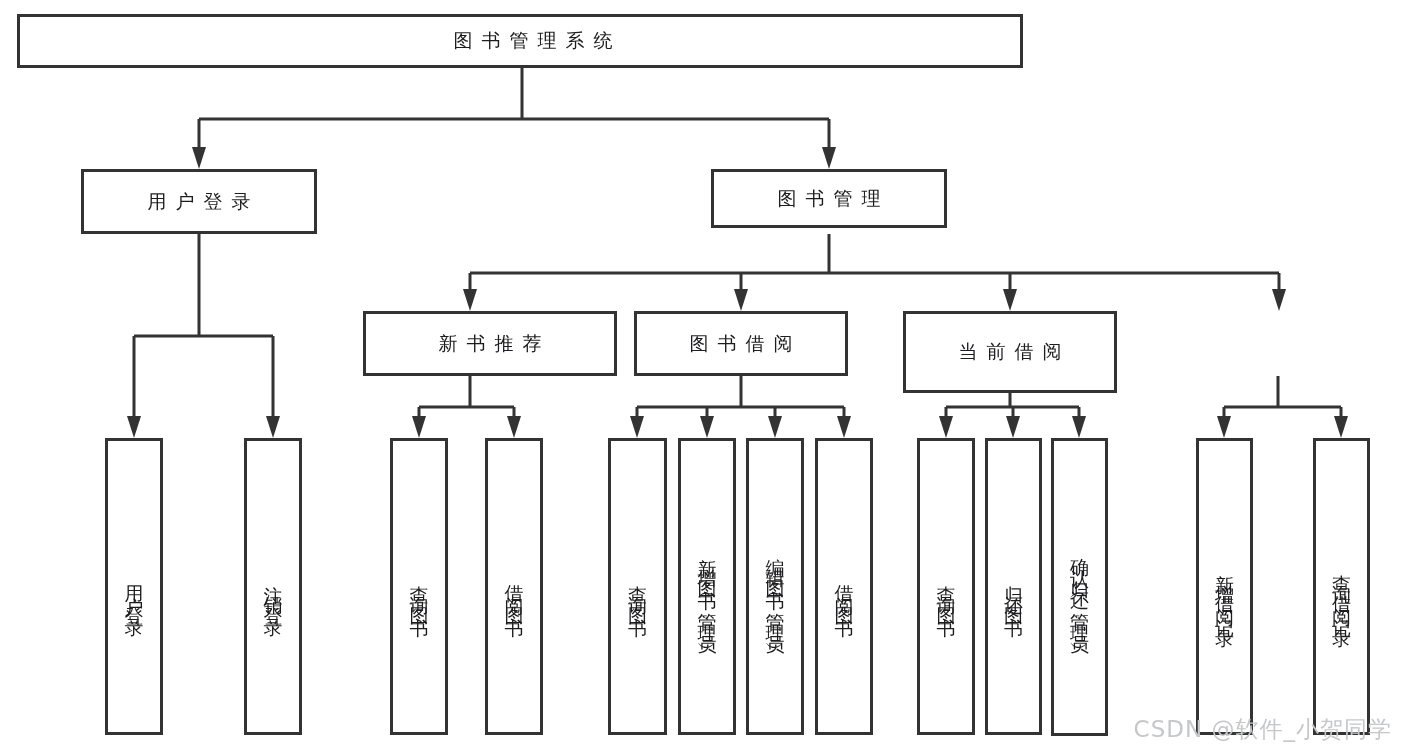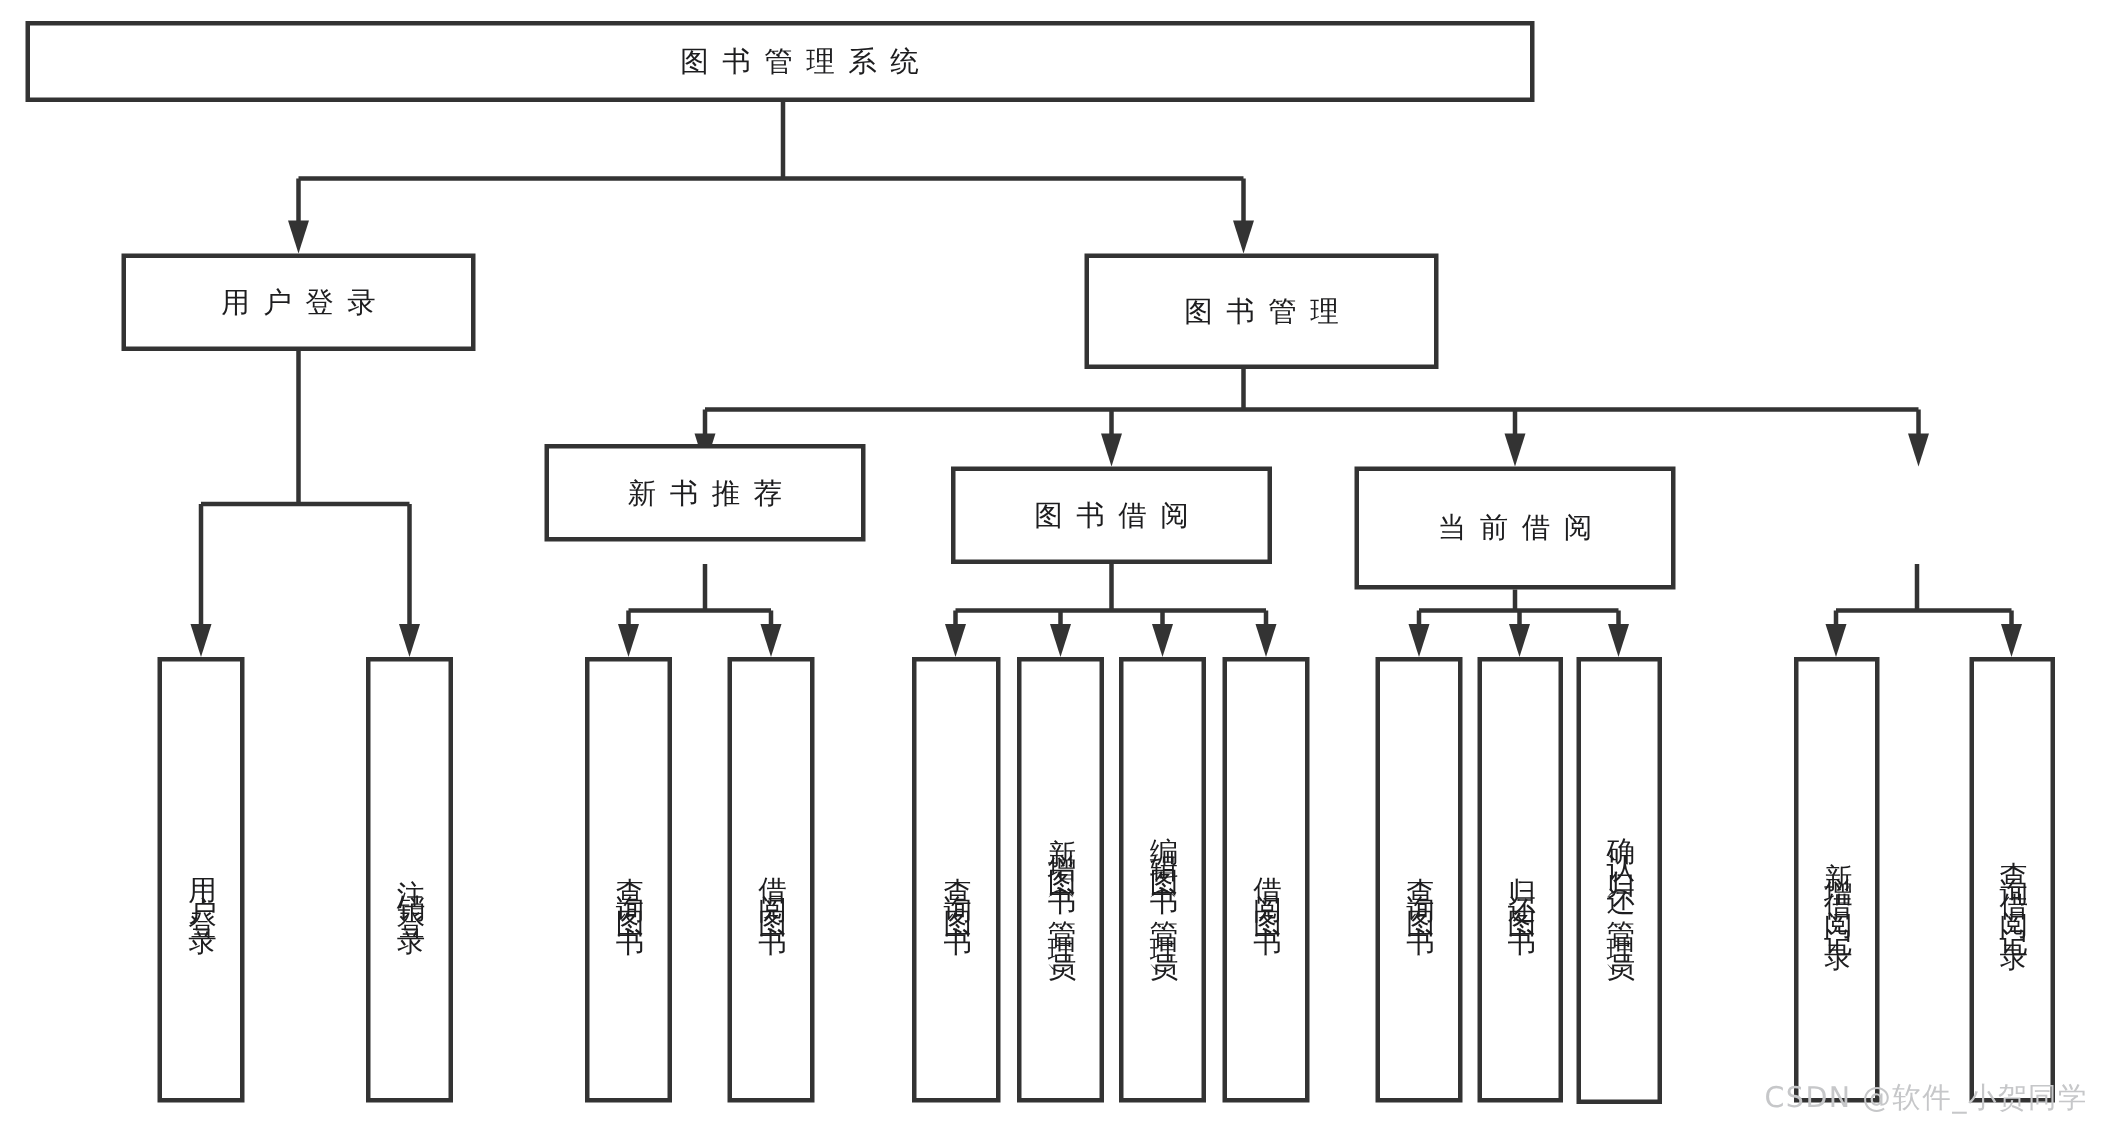--- a/index.html
+++ b/index.html
@@ -53,21 +53,21 @@
     line-height: 1.15;
     color: #1d1d1f;
     letter-spacing: 11px;
     padding-top: 11px;
     white-space: nowrap;
   }
   .watermark {
     position: absolute;
     right: 13px;
     bottom: 2px;
-    font-size: 19px;
+    font-size: 23px;
     letter-spacing: 1px;
     color: #c6c7c9;
     z-index: 5;
     white-space: nowrap;
   }
 </style>
 </head>
 <body>
 
 <div class="stage">
@@ -112,25 +112,25 @@
     </g>
   </svg>
 
   <div class="hbox" style="left:17px; top:14px; width:1006px; height:54px;">
     <span class="lbl" style="transform:translateX(13px);">图书管理系统</span>
   </div>
 
   <div class="hbox" style="left:81px; top:169px; width:236px; height:65px;">
     <span class="lbl">用户登录</span>
   </div>
-  <div class="hbox" style="left:711px; top:169px; width:236px; height:77px;margin-left:12px;">
+  <div class="hbox" style="left:711px; top:169px; width:236px; height:59px;">
     <span class="lbl">图书管理</span>
   </div>
 
-  <div class="hbox" style="left:363px; top:296px; width:214px; height:65px;">
+  <div class="hbox" style="left:363px; top:311px; width:254px; height:65px;">
     <span class="lbl">新书推荐</span>
   </div>
   <div class="hbox" style="left:634px; top:311px; width:214px; height:65px;">
     <span class="lbl">图书借阅</span>
   </div>
   <div class="hbox" style="left:903px; top:311px; width:214px; height:82px;">
     <span class="lbl">当前借阅</span>
   </div>
 
   <div class="vbox" style="left:105px; top:438px; width:58px; height:297px;">

